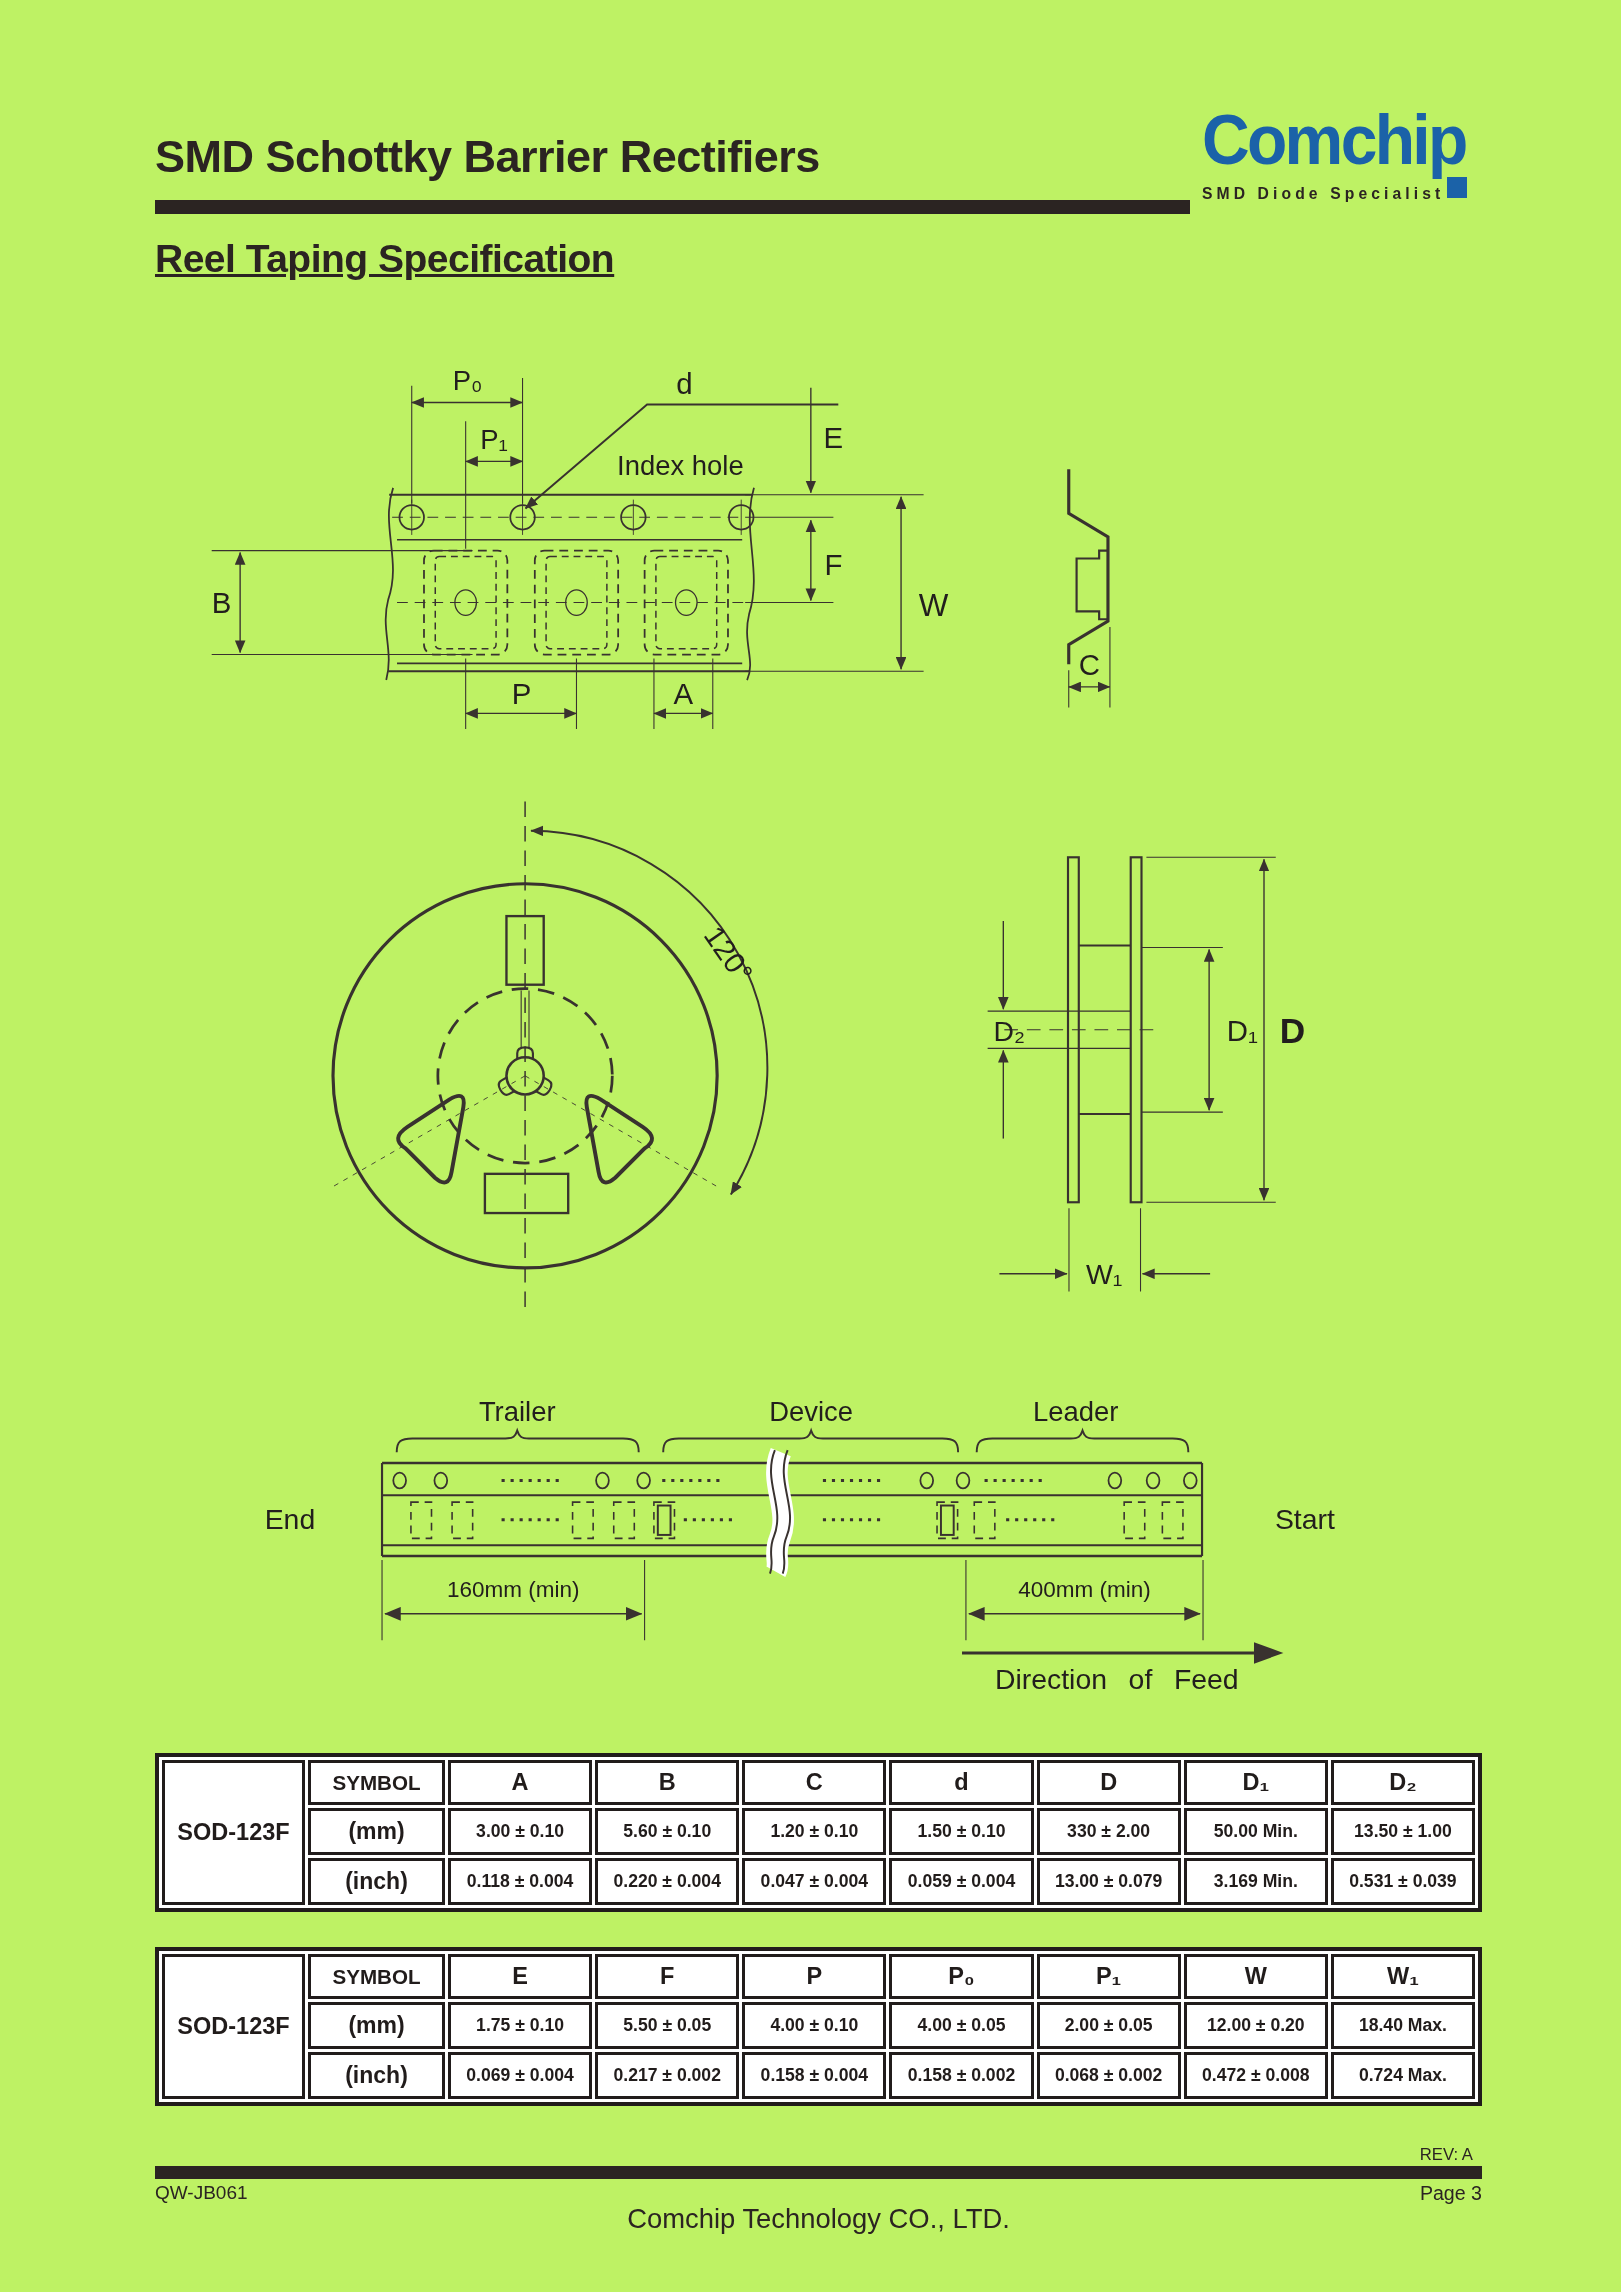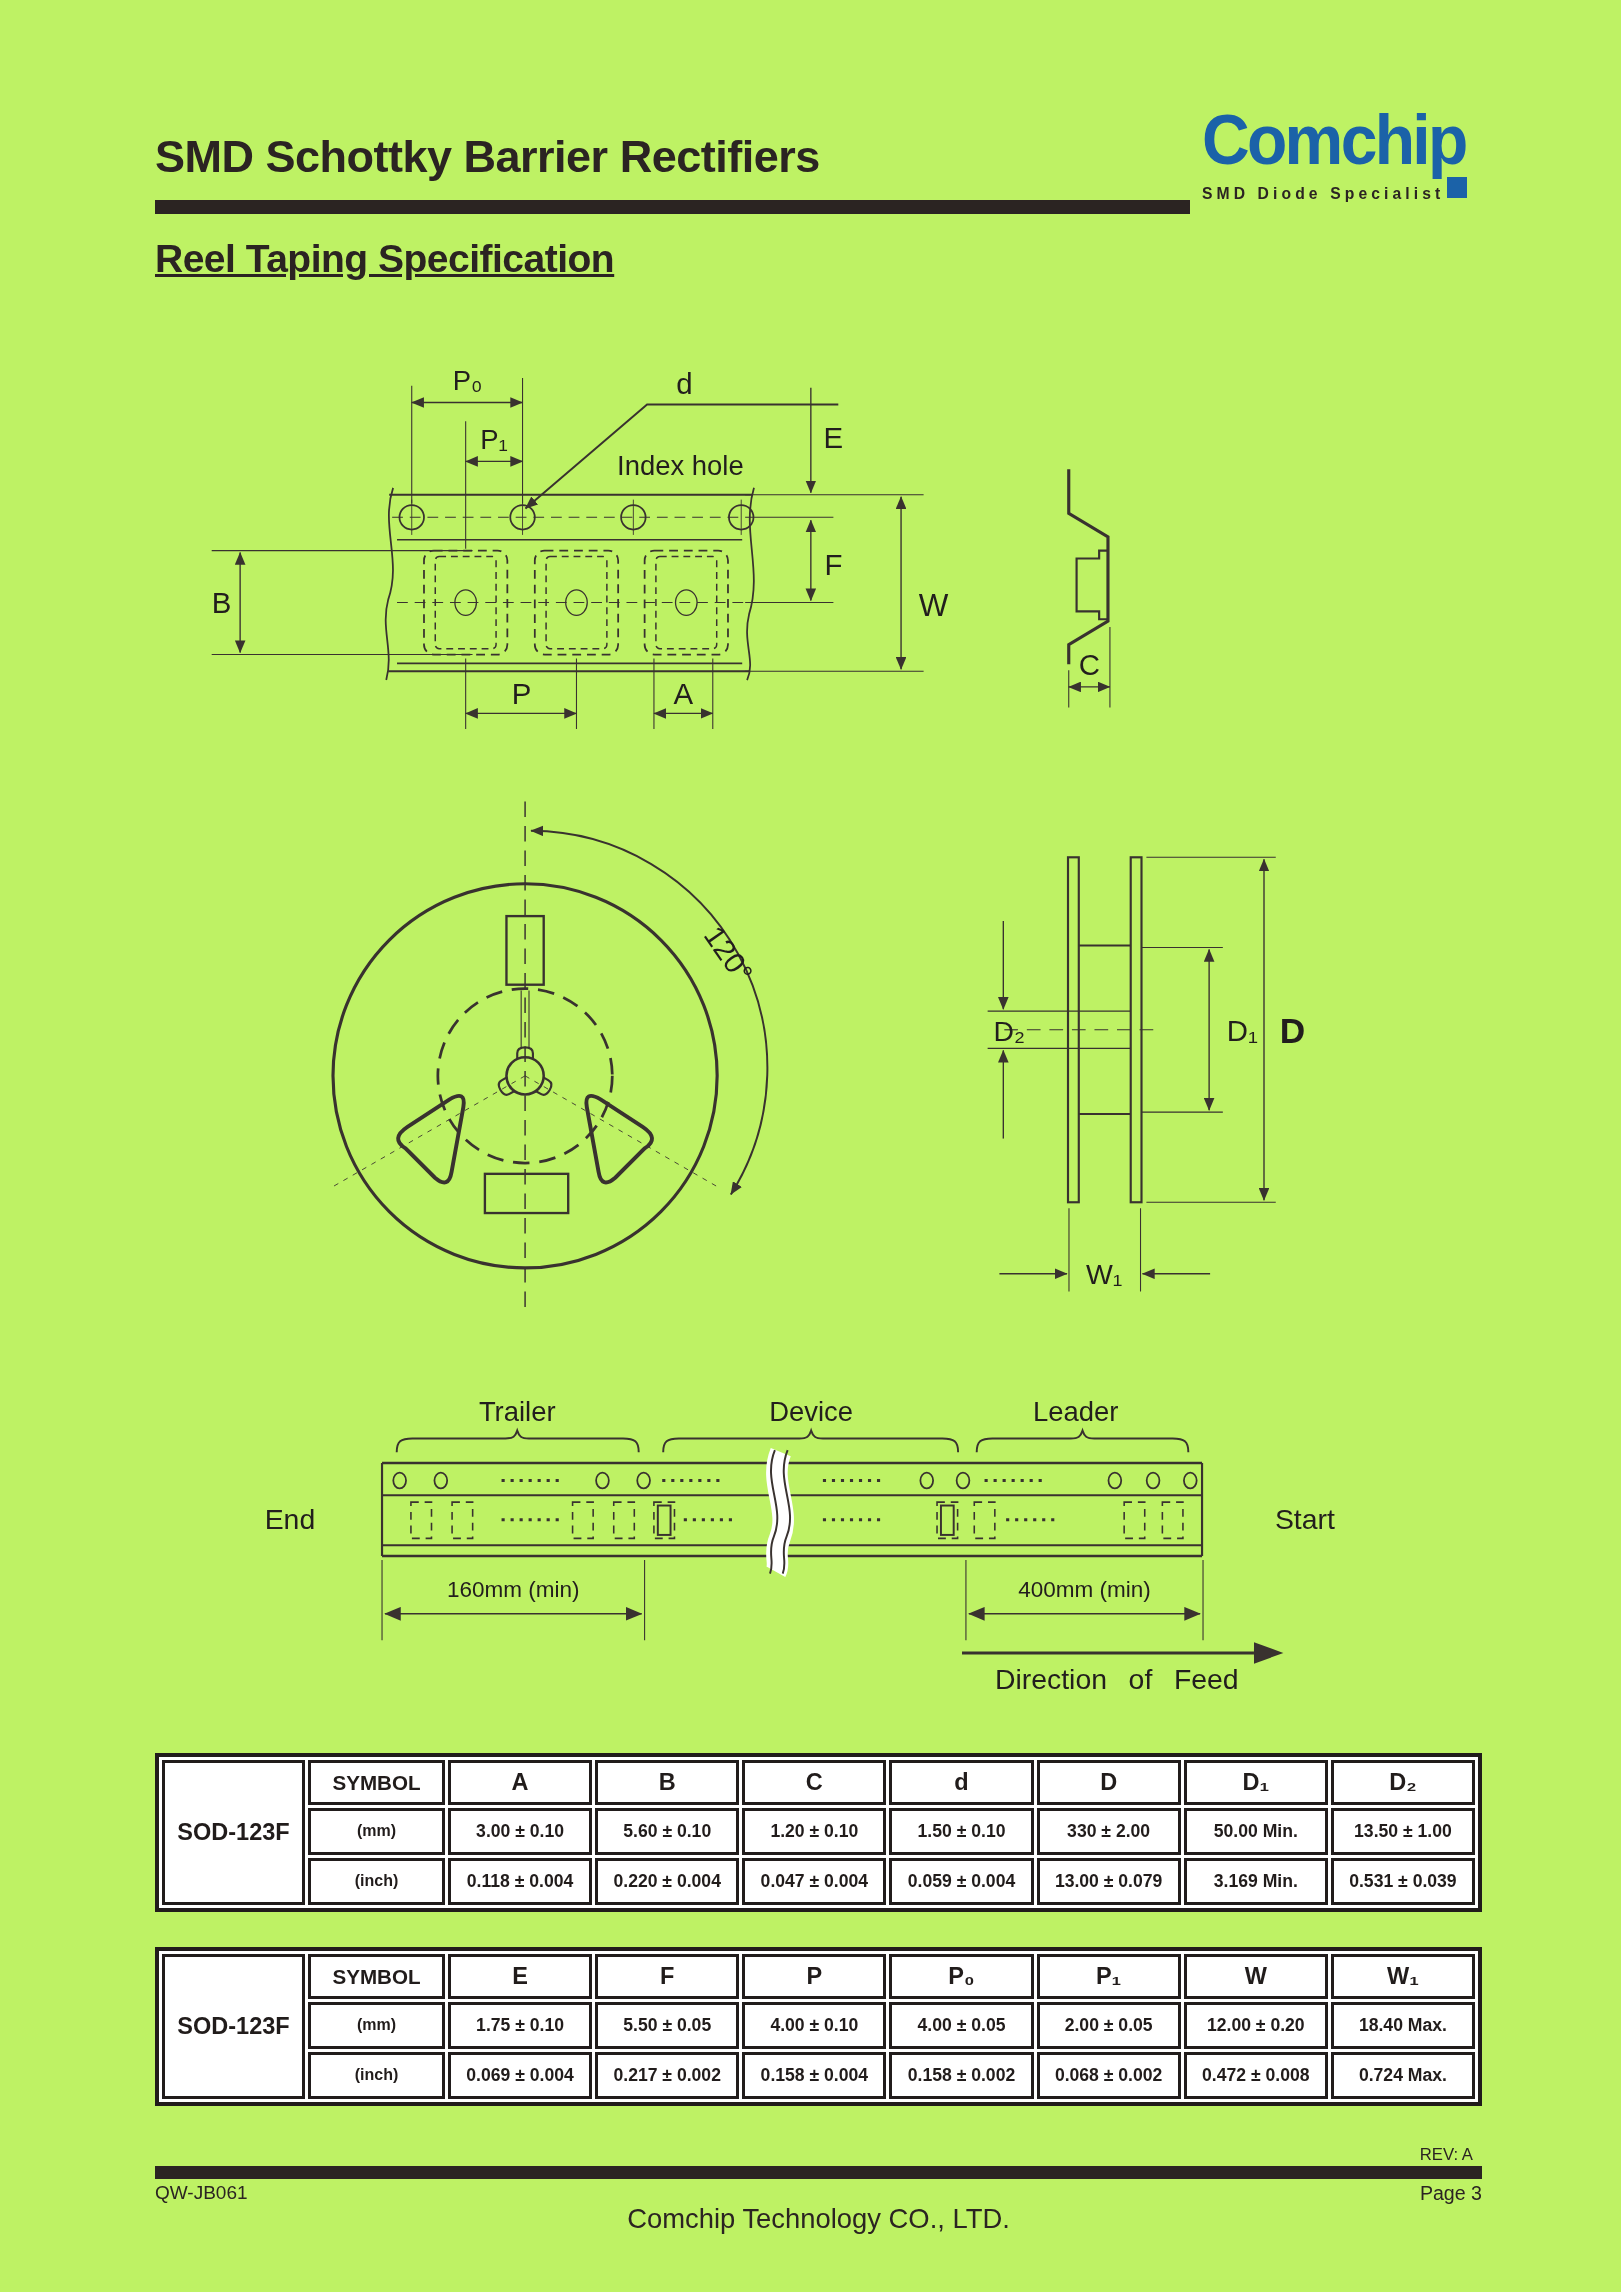--- a/index.html
+++ b/index.html
@@ -24,21 +24,21 @@
   .stk{stroke:#39322f;fill:none;}
 
   
   .spec-table{position:absolute;left:155px;width:1327px;border-collapse:separate;border-spacing:3.9px;
               border:4.9px solid #211c1b;background:#fff;table-layout:fixed;}
   .spec-table td{border:3.9px solid #211c1b;text-align:center;vertical-align:middle;
                  font-weight:700;color:#211c1b;padding:0;line-height:1.05;overflow:hidden;}
   .spec-table td.part{font-size:23.5px;}
   .spec-table td.sym{font-size:20.6px;height:39px;}
   .spec-table td.colh{font-size:23.5px;height:39px;}
-  .spec-table td.unit{font-size:16px;height:41px;}
+  .spec-table td.unit{font-size:23px;height:41px;}
   .spec-table td.val{font-size:17.6px;height:41px;}
 
   
   .notice{left:155px;top:2123px;width:1327px;text-align:center;font-size:26.5px;color:#2b2422;}
   .rev{top:2145px;right:148px;font-size:16.7px;color:#2b2422;}
   .footer-bar{left:155px;top:2166px;width:1327px;height:12.7px;background:#2b2422;}
   .doc-code{left:155px;top:2182px;font-size:19px;color:#2b2422;}
   .page-num{top:2182px;right:139px;font-size:19.6px;color:#2b2422;}
   .company{left:155px;top:2203px;width:1327px;text-align:center;font-size:27.4px;font-weight:400;color:#2b2422;}
 </style>

